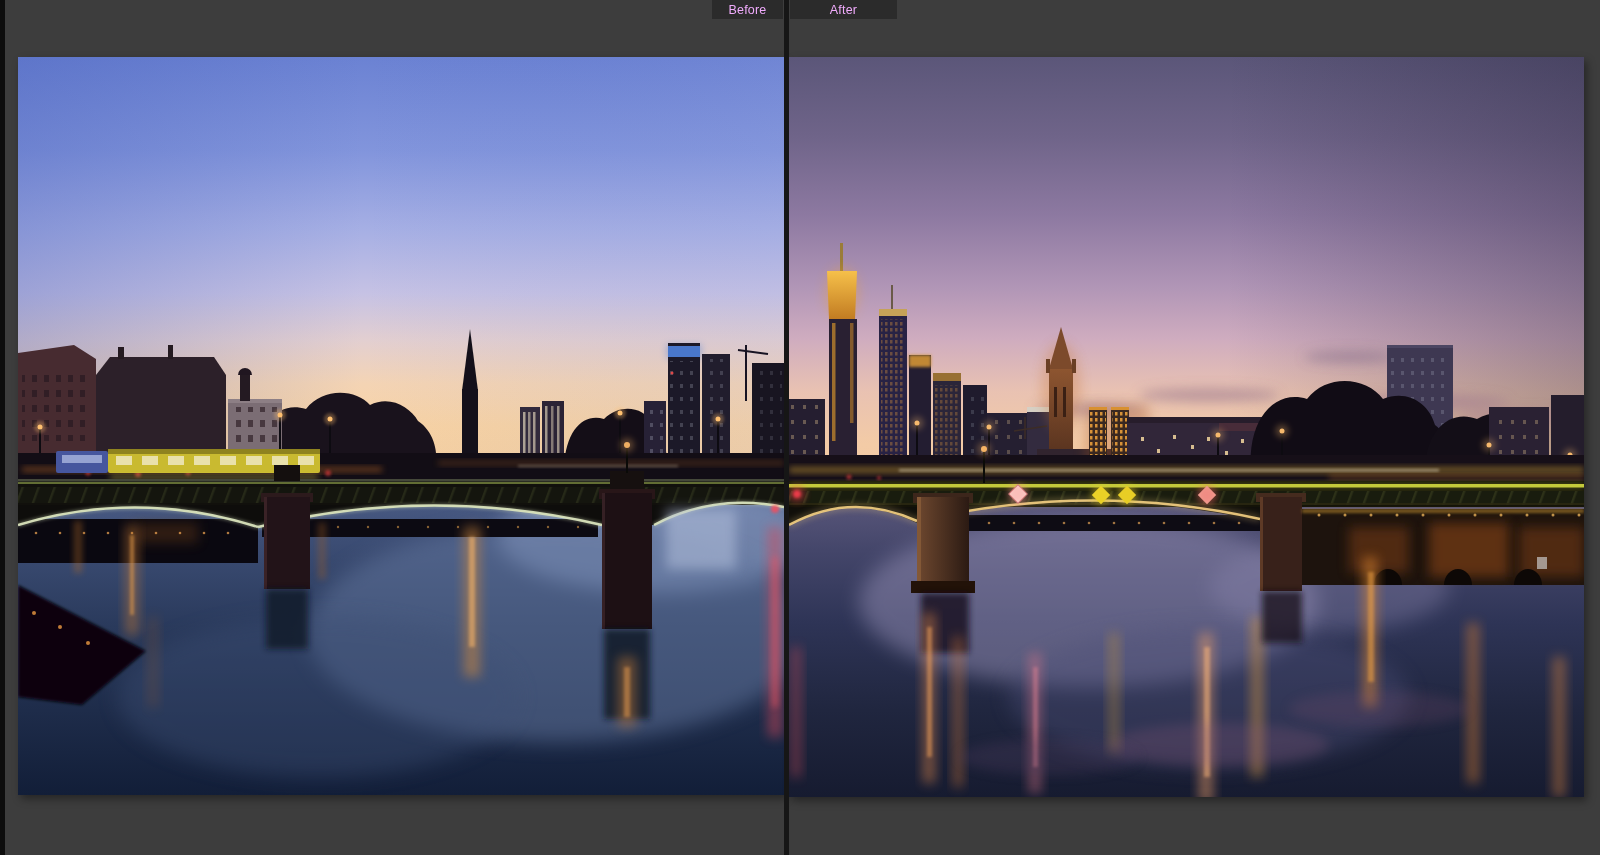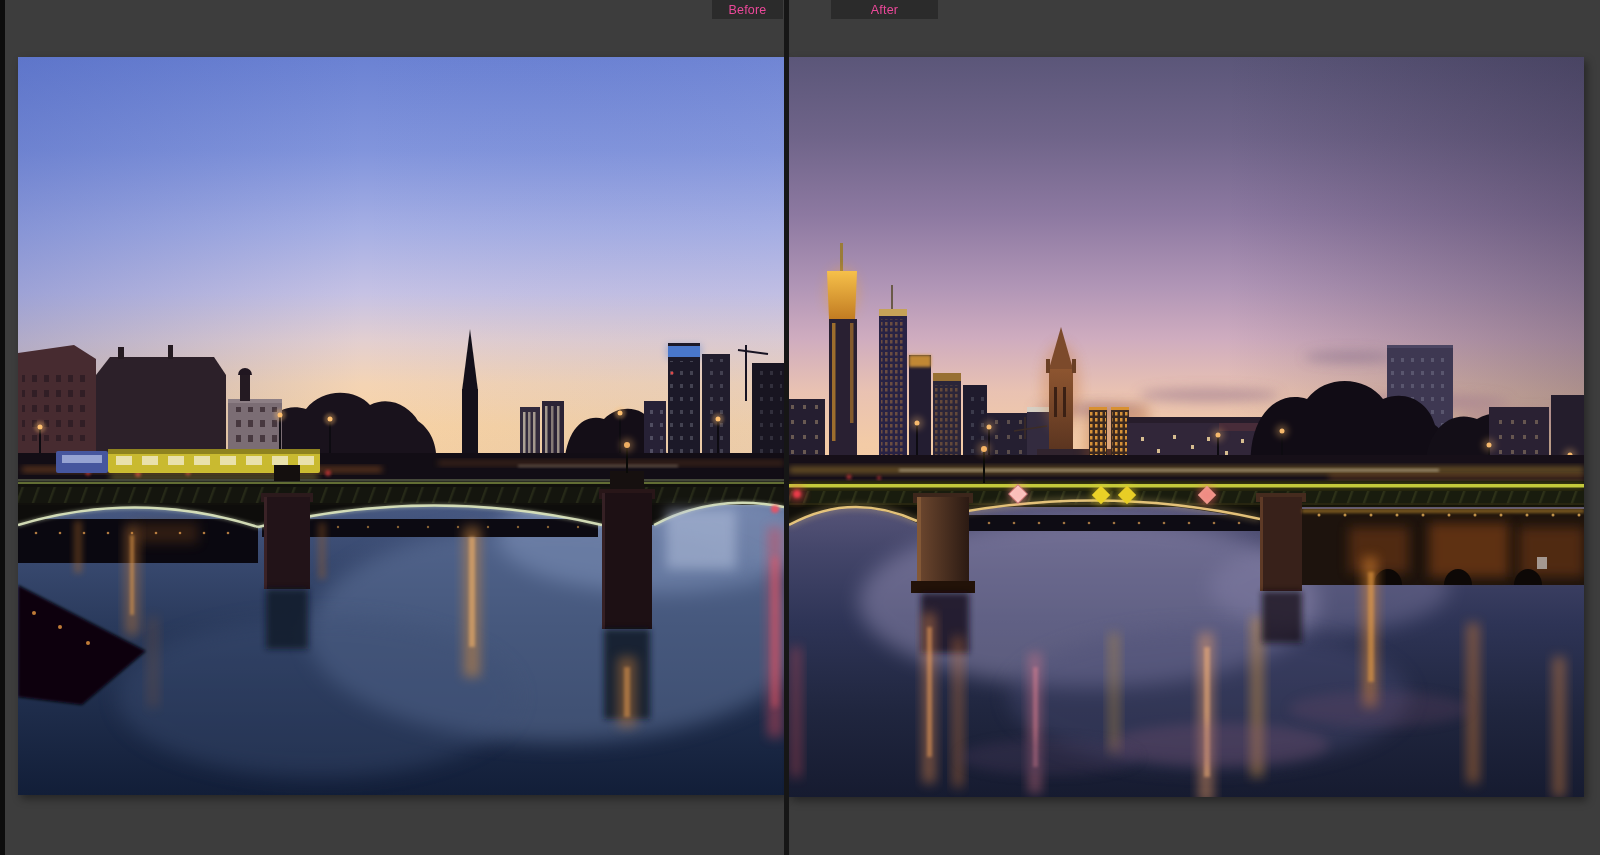--- a/index.html
+++ b/index.html
@@ -3,26 +3,26 @@
 <meta charset="utf-8">
 <style>
   html,body{margin:0;padding:0;}
   body{
     width:1600px;height:855px;position:relative;overflow:hidden;
     background:#3d3d3d;
     font-family:"Liberation Sans", sans-serif;
   }
   .edge-strip{position:absolute;left:0;top:0;width:5px;height:855px;background:#0d0d0d;}
   .view-label{
-    position:absolute;top:0;height:19px;background:#2b2b2b;color:#ec4899;
+    position:absolute;top:0;height:19px;background:#2b2b2b;color:#f0abfc;
     font-size:12.5px;letter-spacing:.2px;display:flex;align-items:center;justify-content:center;
     user-select:none;
   }
   .label-before{left:712px;width:71px;}
-  .label-after{left:790px;width:107px;margin-left:41px;}
+  .label-after{left:790px;width:107px;}
   .split-divider{position:absolute;left:784px;top:0;width:5px;height:855px;background:#161616;z-index:5;}
   .pane{
     position:absolute;top:57px;overflow:hidden;
     box-shadow:3px 4px 8px rgba(0,0,0,.38);
     background:#101020;
   }
   .pane-before{left:18px;width:766px;height:738px;}
   .pane-after{left:789px;width:795px;height:740px;}
   .pane svg{display:block;width:100%;height:100%;}
 </style>

